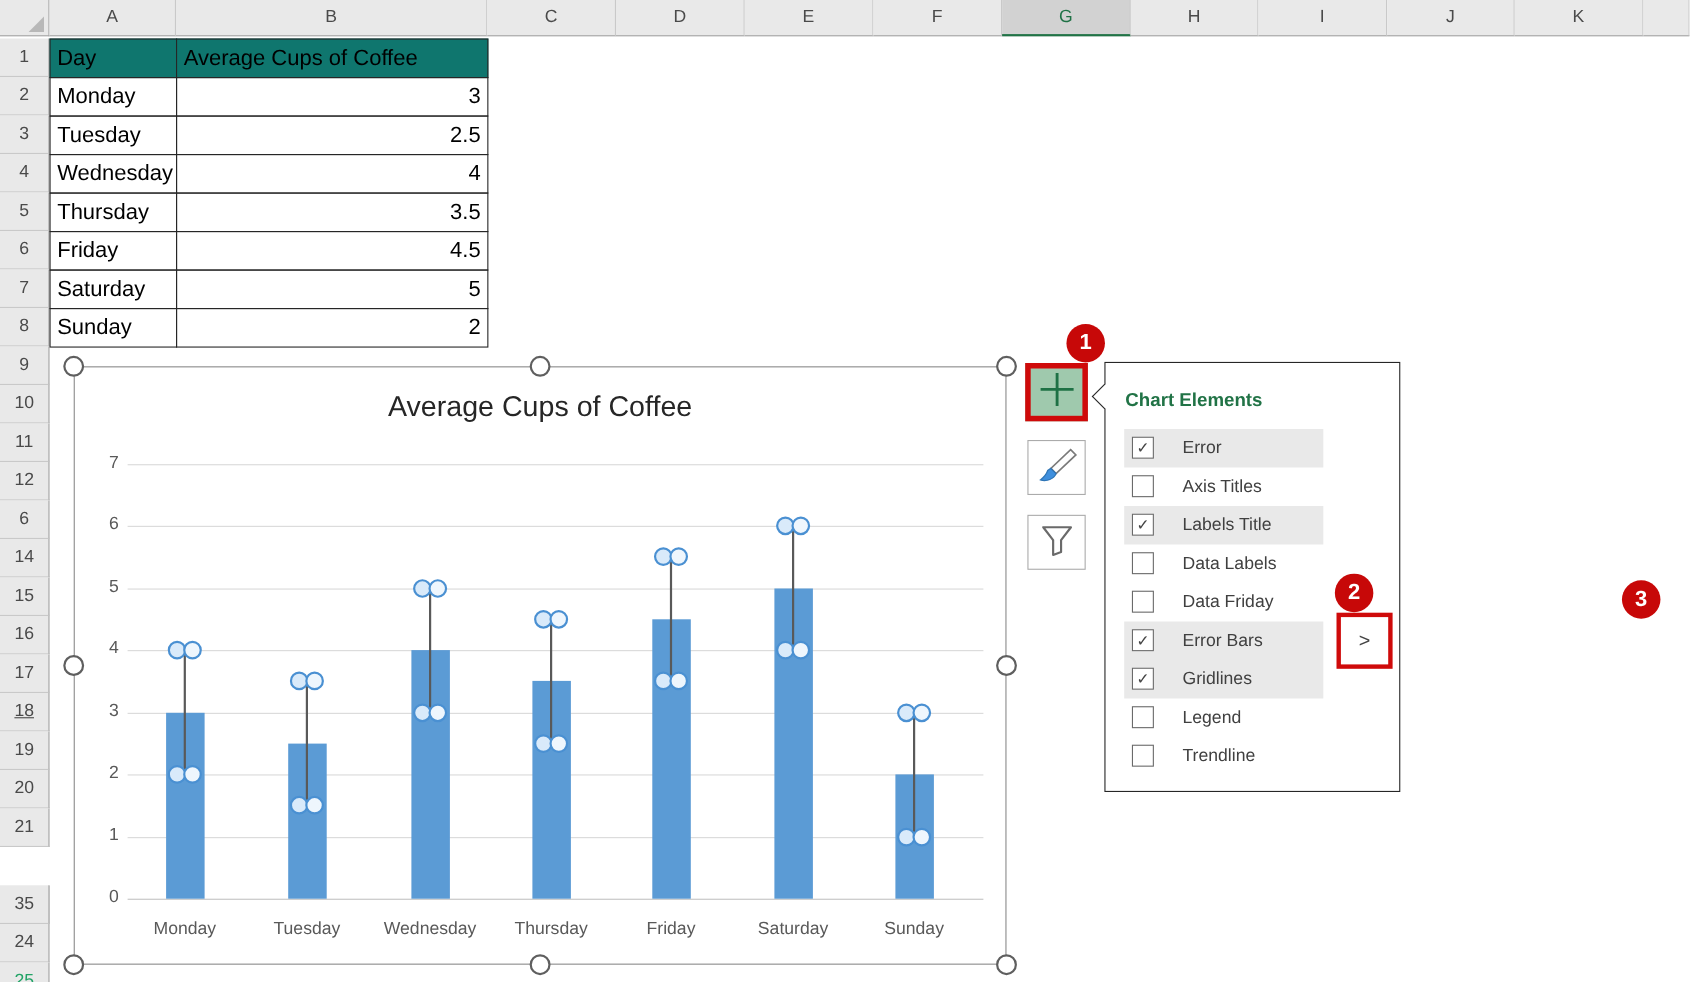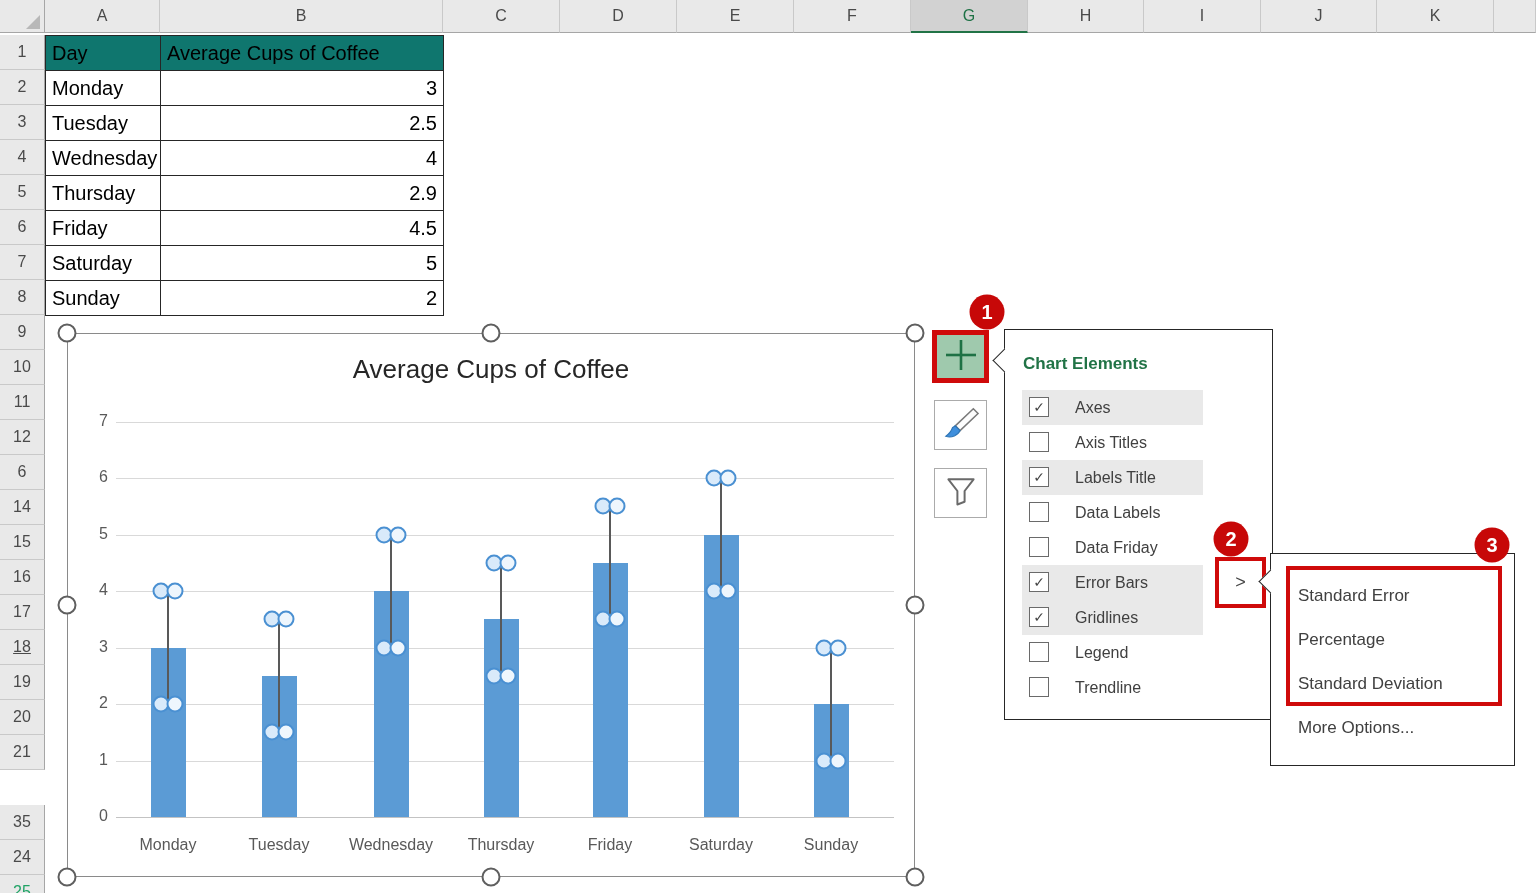--- a/index.html
+++ b/index.html
@@ -132,21 +132,21 @@
   <div id="data-table">
       <div class="tcell hdr txt" style="left: 45px; top: 35px; width: 116px; height: 36px;">Day</div>
       <div class="tcell hdr txt" style="left: 160px; top: 35px; width: 284px; height: 36px;">Average Cups of Coffee</div>
       <div class="tcell txt" style="left: 45px; top: 70px; width: 116px; height: 36px;">Monday</div>
       <div class="tcell num" style="left: 160px; top: 70px; width: 284px; height: 36px;">3</div>
       <div class="tcell txt" style="left: 45px; top: 105px; width: 116px; height: 36px;">Tuesday</div>
       <div class="tcell num" style="left: 160px; top: 105px; width: 284px; height: 36px;">2.5</div>
       <div class="tcell txt" style="left: 45px; top: 140px; width: 116px; height: 36px;">Wednesday</div>
       <div class="tcell num" style="left: 160px; top: 140px; width: 284px; height: 36px;">4</div>
       <div class="tcell txt" style="left: 45px; top: 175px; width: 116px; height: 36px;">Thursday</div>
-      <div class="tcell num" style="left: 160px; top: 175px; width: 284px; height: 36px;">2.9</div>
+      <div class="tcell num" style="left: 160px; top: 175px; width: 284px; height: 36px;">3.5</div>
       <div class="tcell txt" style="left: 45px; top: 210px; width: 116px; height: 36px;">Friday</div>
       <div class="tcell num" style="left: 160px; top: 210px; width: 284px; height: 36px;">4.5</div>
       <div class="tcell txt" style="left: 45px; top: 245px; width: 116px; height: 36px;">Saturday</div>
       <div class="tcell num" style="left: 160px; top: 245px; width: 284px; height: 36px;">5</div>
       <div class="tcell txt" style="left: 45px; top: 280px; width: 116px; height: 36px;">Sunday</div>
       <div class="tcell num" style="left: 160px; top: 280px; width: 284px; height: 36px;">2</div>
     </div>
 
   <div id="chart">
     <div id="chart-title">Average Cups of Coffee</div>
@@ -255,21 +255,21 @@
 
   <div id="panel">
     <div class="notch" style="left:-9px;top:22px;"></div>
     <div id="panel-title">Chart Elements</div>
     <div id="panel-items">
         <div class="ce-row" style="top: 60px;">
           <div class="ce-hl"></div>
           <div class="ce-box">
             <div class="ce-check">✓</div>
           </div>
-          <div class="ce-label">Axes</div>
+          <div class="ce-label">Error</div>
         </div>
         <div class="ce-row" style="top: 95px;">
           <div class="ce-box"></div>
           <div class="ce-label">Axis Titles</div>
         </div>
         <div class="ce-row" style="top: 130px;">
           <div class="ce-hl"></div>
           <div class="ce-box">
             <div class="ce-check">✓</div>
           </div>
@@ -305,28 +305,18 @@
           <div class="ce-box"></div>
           <div class="ce-label">Trendline</div>
         </div>
       </div>
   </div>
 
   <div id="arrow-btn">
     <span>&gt;</span>
   </div>
 
-  <div id="submenu">
-    <div class="notch" style="left:-9px;top:19px;"></div>
-    <div id="sm-items">
-        <div class="sm-item" style="top: 20px;">Standard Error</div>
-        <div class="sm-item" style="top: 64px;">Percentage</div>
-        <div class="sm-item" style="top: 108px;">Standard Deviation</div>
-        <div class="sm-item" style="top: 152px;">More Options...</div>
-      </div>
-    <div id="sm-redbox"></div>
-  </div>
 
   <div class="badge" style="left:987px;top:312px;">1</div>
   <div class="badge" style="left:1231px;top:539px;">2</div>
   <div class="badge" style="left:1492px;top:545px;">3</div>
 
 </div>
 
 </body></html>

